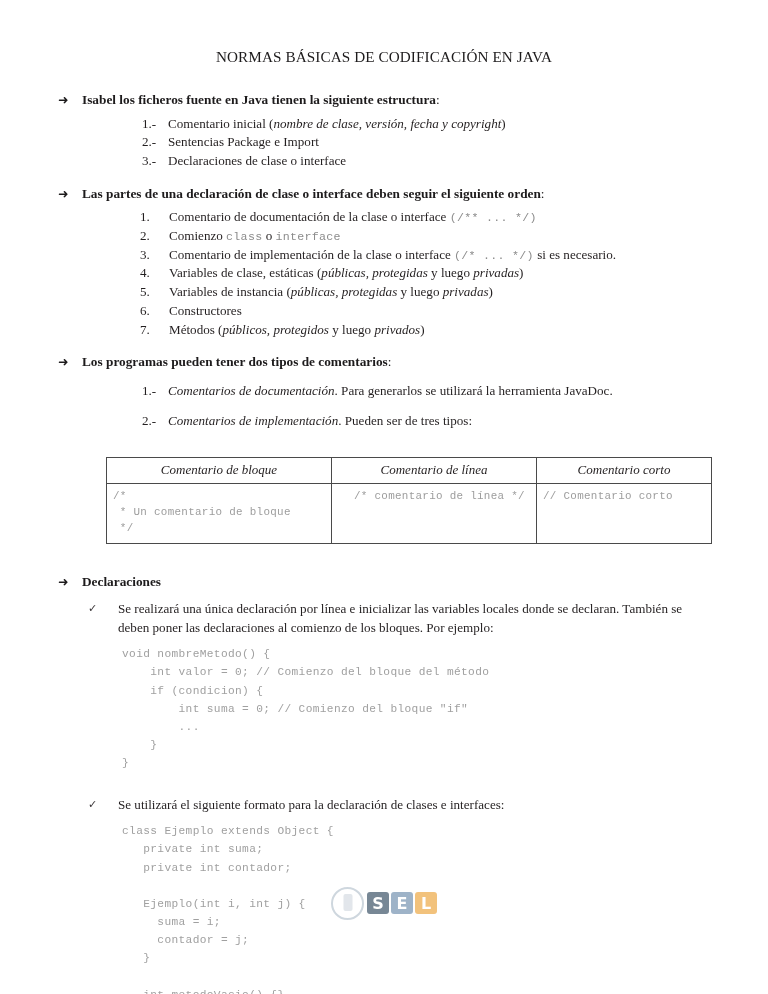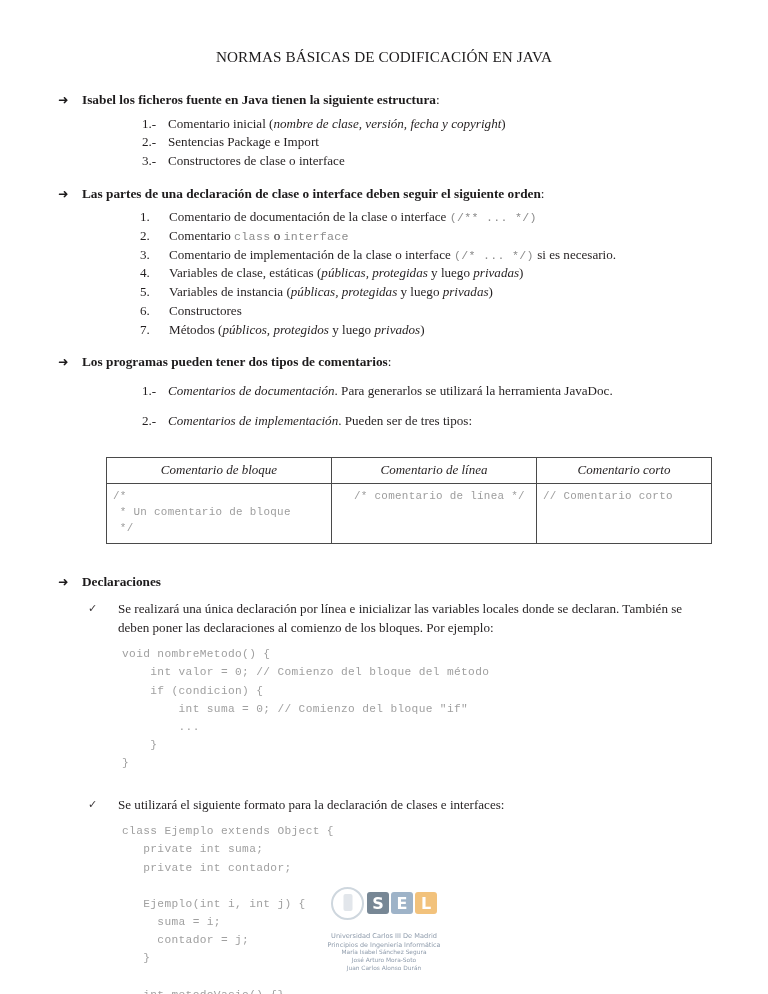--- a/index.html
+++ b/index.html
@@ -261,38 +261,38 @@
       <li>
         <span class="num">1.-</span>
         <span class="txt"><span>Comentario inicial (</span><i>nombre de clase, versión, fecha y copyright</i><span>)</span></span>
       </li>
       <li>
         <span class="num">2.-</span>
         <span class="txt">Sentencias  Package e Import</span>
       </li>
       <li>
         <span class="num">3.-</span>
-        <span class="txt">Constructores de clase o interface</span>
+        <span class="txt">Declaraciones de clase o interface</span>
       </li>
     </ul>
   </div>
 
   <div class="arrow-block" style="margin-top:16px;">
     <div class="arrow-head">
       <span class="arrow-glyph">➜</span>
       <span class="head-text"><span>Las partes de una declaración de clase o interface deben seguir el siguiente orden</span><span class="reg">:</span></span>
     </div>
     <ul class="num-list">
       <li>
         <span class="num">1.</span>
         <span class="txt"><span>Comentario de documentación  de la clase o interface</span> <span class="mono">(/**  ...  */)</span></span>
       </li>
       <li>
         <span class="num">2.</span>
-        <span class="txt"><span>Comentario</span> <span class="mono">class</span> <span>o</span> <span class="mono">interface</span></span>
+        <span class="txt"><span>Comienzo</span> <span class="mono">class</span> <span>o</span> <span class="mono">interface</span></span>
       </li>
       <li>
         <span class="num">3.</span>
         <span class="txt"><span>Comentario de implementación de la clase o interface</span> <span class="mono">(/*  ...  */)</span> <span>si es necesario.</span></span>
       </li>
       <li>
         <span class="num">4.</span>
         <span class="txt"><span>Variables de clase, estáticas (</span><i>públicas, protegidas</i><span> y luego </span><i>privadas</i><span>)</span></span>
       </li>
       <li>
@@ -393,20 +393,13 @@
 
  <div class="watermark">
    <div class="wm-logo-row">
      <span class="wm-circle"></span>
      <span class="wm-sq wm-s">S</span>
      <span class="wm-sq wm-e">E</span>
      <span class="wm-sq wm-l">L</span>
    </div>
  </div>
 
- <div class="footer-lines">
-   <div class="f1">Universidad Carlos III De Madrid</div>
-   <div class="f2">Principios de Ingeniería Informática</div>
-   <div class="f3">María Isabel Sánchez Segura</div>
-   <div class="f3">José Arturo Mora-Soto</div>
-   <div class="f3">Juan Carlos Alonso Durán</div>
- </div>
 </div>
 
 </body></html>

